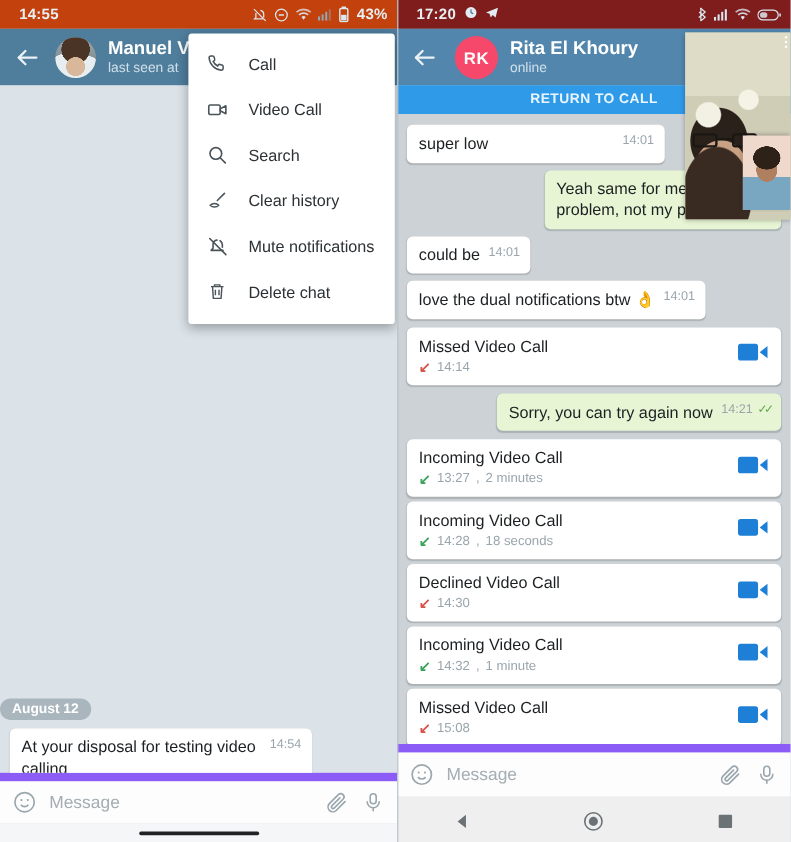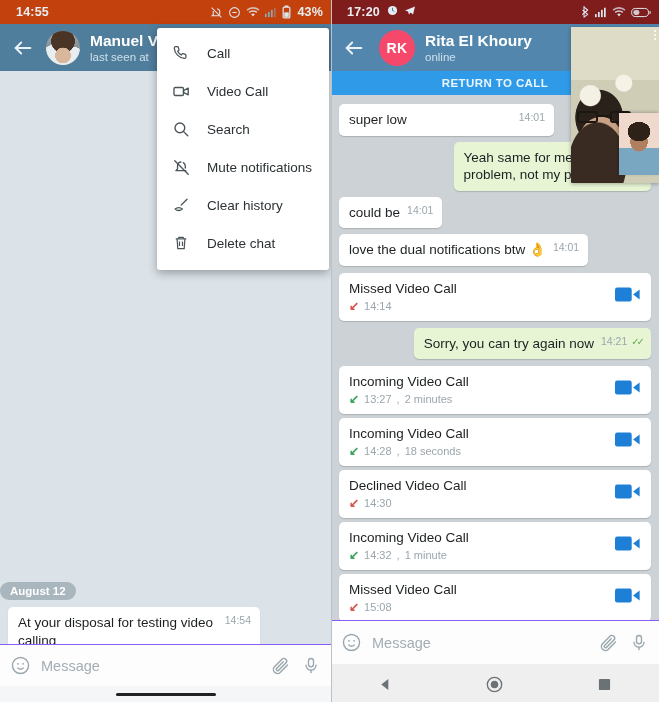--- a/index.html
+++ b/index.html
@@ -113,21 +113,21 @@
   .cl-sub { display: flex; align-items: center; gap: 5px; margin-top: 4px; }
   .cl-sub .arrow { font-size: 12px; line-height: 1; font-weight: bold; }
   .cl-sub .arrow.down-green { color: #3aa35a; }
   .cl-sub .arrow.down-red   { color: #d6534a; }
   .cl-sub .sub-t { font-size: 11px; color: #9aa6ad; }
   .cam-icon { flex: 0 0 auto; margin-left: 8px; }
 
   
   .composer {
     height: 42px; background: #fdfdfd; display: flex; align-items: center;
-    padding: 0 10px; border-top: 1px solid #8b5cf6; gap: 10px;
+    padding: 0 10px; border-top: 7px solid #8b5cf6; gap: 10px;
   }
   .composer.tall { height: 44px; }
   .composer .placeholder { flex: 1; font-size: 14.5px; color: #a3adb3; }
   .ci { flex: 0 0 auto; display: flex; align-items: center; cursor: pointer; }
 
   
   .navbar-pill { height: 16px; background: #f4f6f7; display: flex;
                  align-items: center; justify-content: center; }
   .navbar-pill .pill { width: 100px; height: 3px; border-radius: 2px; background: #1f2326; }
   .navbar-btns { height: 40px; background: #efefef; display: flex;
@@ -318,35 +318,35 @@
           <svg width="18" height="18" viewBox="0 0 24 24" fill="none" stroke="#4a5459" stroke-width="1.8" stroke-linecap="round">
             <circle cx="10.5" cy="10.5" r="6.5"></circle>
               <path d="M15.5 15.5L21 21"></path>
           </svg>
         </span>
         <span>Search</span>
       </div>
       <div class="menu-item">
         <span class="mi-ico">
           <svg width="19" height="19" viewBox="0 0 24 24" fill="none" stroke="#4a5459" stroke-width="1.7" stroke-linecap="round" stroke-linejoin="round">
+            <path d="M19 4l-7.5 7.5"></path>
+              <path d="M4 16.5c2.5-2.5 6.5-2.5 9 0-2.5 2.5-6.5 2.5-9 0z"></path>
+          </svg>
+        </span>
+        <span>Clear history</span>
+      </div>
+      <div class="menu-item">
+        <span class="mi-ico">
+          <svg width="19" height="19" viewBox="0 0 24 24" fill="none" stroke="#4a5459" stroke-width="1.7" stroke-linecap="round" stroke-linejoin="round">
             <path d="M17.5 16H5l2-2.2V10a5 5 0 0 1 4.2-4.9"></path>
               <path d="M16.8 12.6V10a5 5 0 0 0-2.4-4.2"></path>
               <path d="M3.5 3.5l17 17"></path>
           </svg>
         </span>
         <span>Mute notifications</span>
-      </div>
-      <div class="menu-item">
-        <span class="mi-ico">
-          <svg width="19" height="19" viewBox="0 0 24 24" fill="none" stroke="#4a5459" stroke-width="1.7" stroke-linecap="round" stroke-linejoin="round">
-            <path d="M19 4l-7.5 7.5"></path>
-              <path d="M4 16.5c2.5-2.5 6.5-2.5 9 0-2.5 2.5-6.5 2.5-9 0z"></path>
-          </svg>
-        </span>
-        <span>Clear history</span>
       </div>
       <div class="menu-item">
         <span class="mi-ico">
           <svg width="18" height="18" viewBox="0 0 24 24" fill="none" stroke="#4a5459" stroke-width="1.6" stroke-linejoin="round">
             <path d="M5 6.5h14"></path>
               <path d="M9 6.5V4.5h6v2"></path>
               <path d="M6.8 6.5l.9 13h8.6l.9-13"></path>
             <path d="M10 10v6M14 10v6"></path>
           </svg>
         </span>

